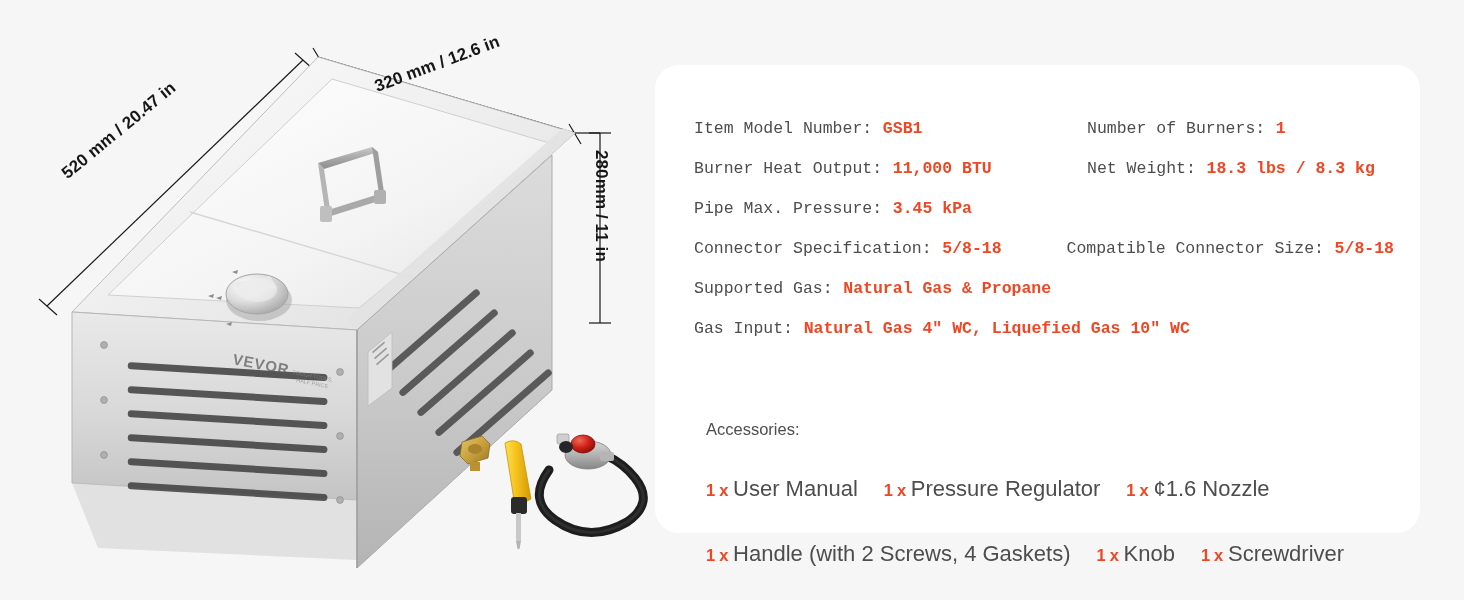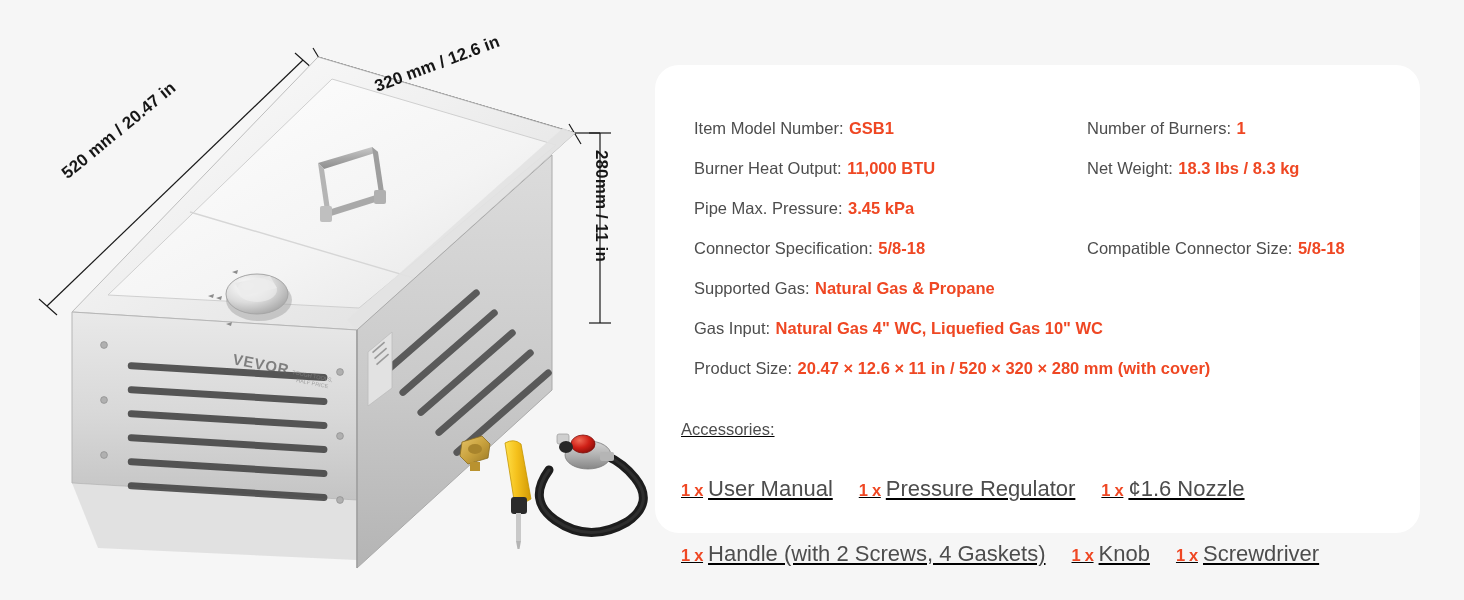--- a/index.html
+++ b/index.html
@@ -41,20 +41,21 @@
 
   #spec-grid{
     position:absolute;
     left:39px; top:43px;
     width:700px;
   }
   .spec-row{
     display:flex;
     height:40px;
     align-items:center;
+    font-family:Liberation Mono, monospace;
   }
   .spec-cell{ white-space:nowrap; }
   .spec-cell.col-left { width:393px; }
   .spec-cell.col-right{ width:auto; }
   .spec-cell.full     { width:100%; }
 
   .spec-label{
     font-size:16.5px;
     color:#4d4d4d;
     font-weight:400;
@@ -62,23 +63,22 @@
   .spec-value{
     font-size:16.5px;
     font-weight:bold;
     color:#ef4723;
     margin-left:1px;
   }
 
   
   #accessories{
     position:absolute;
-    left:26px; top:355px;
+    left:51px; top:355px;
     width:700px;
-    text-decoration:underline;
   }
   #accessories-title{
     font-size:16.5px;
     color:#4d4d4d;
     margin-bottom:7px;
   }
   .acc-row{
     display:flex;
     align-items:center;
     height:30px;
@@ -343,26 +343,20 @@
       </div>
     </div>
 
     <div class="spec-row">
       <div class="spec-cell full">
         <span class="spec-label">Gas Input:</span>
         <span class="spec-value">Natural Gas 4" WC, Liquefied Gas 10" WC</span>
       </div>
     </div>
 
-    <div class="spec-row">
-      <div class="spec-cell full">
-        <span class="spec-label">Product Size:</span>
-        <span class="spec-value">20.47 × 12.6 × 11 in / 520 × 320 × 280 mm (with cover)</span>
-      </div>
-    </div>
 
   </div>
 
   <div id="accessories">
     <div id="accessories-title">Accessories:</div>
 
     <div class="acc-row">
       <div class="acc-item">
         <span class="acc-qty">1 x</span>
         <span class="acc-name">User Manual</span>

